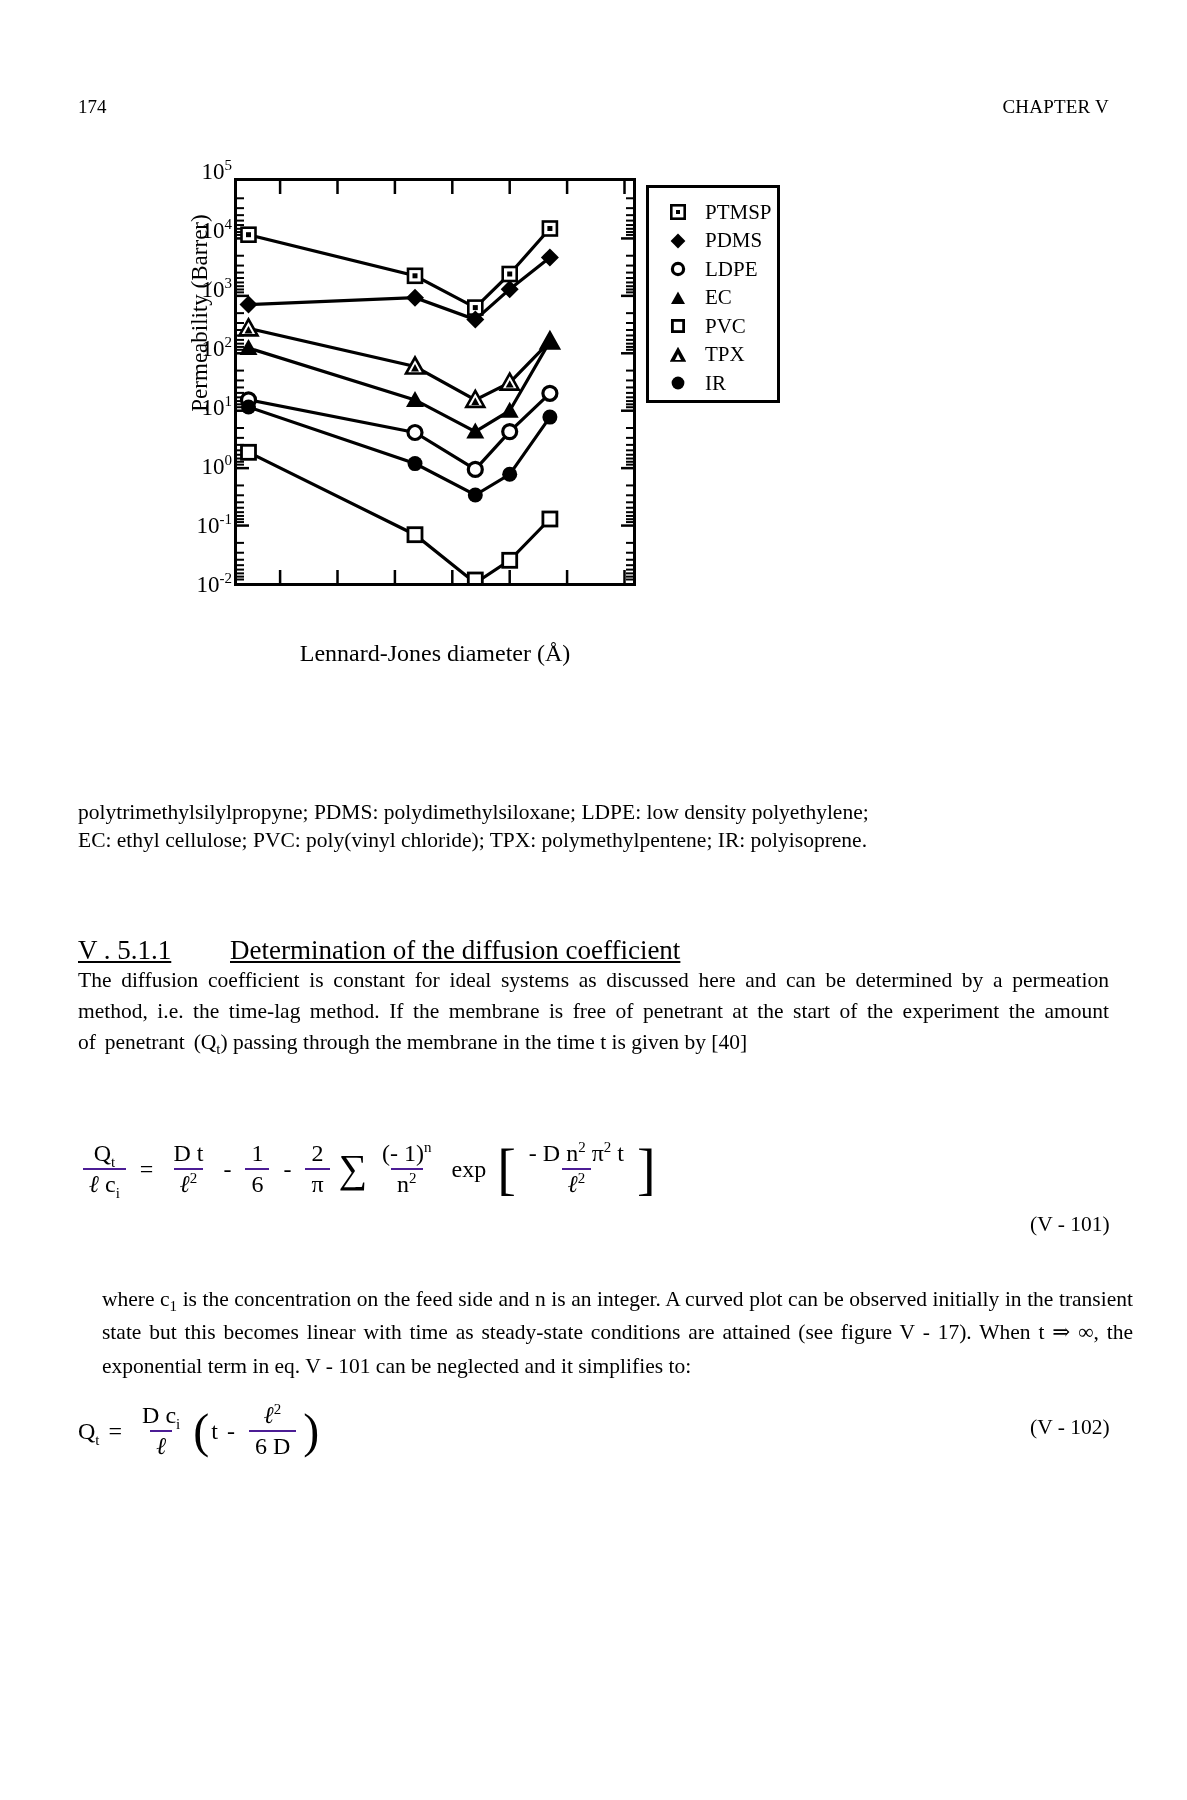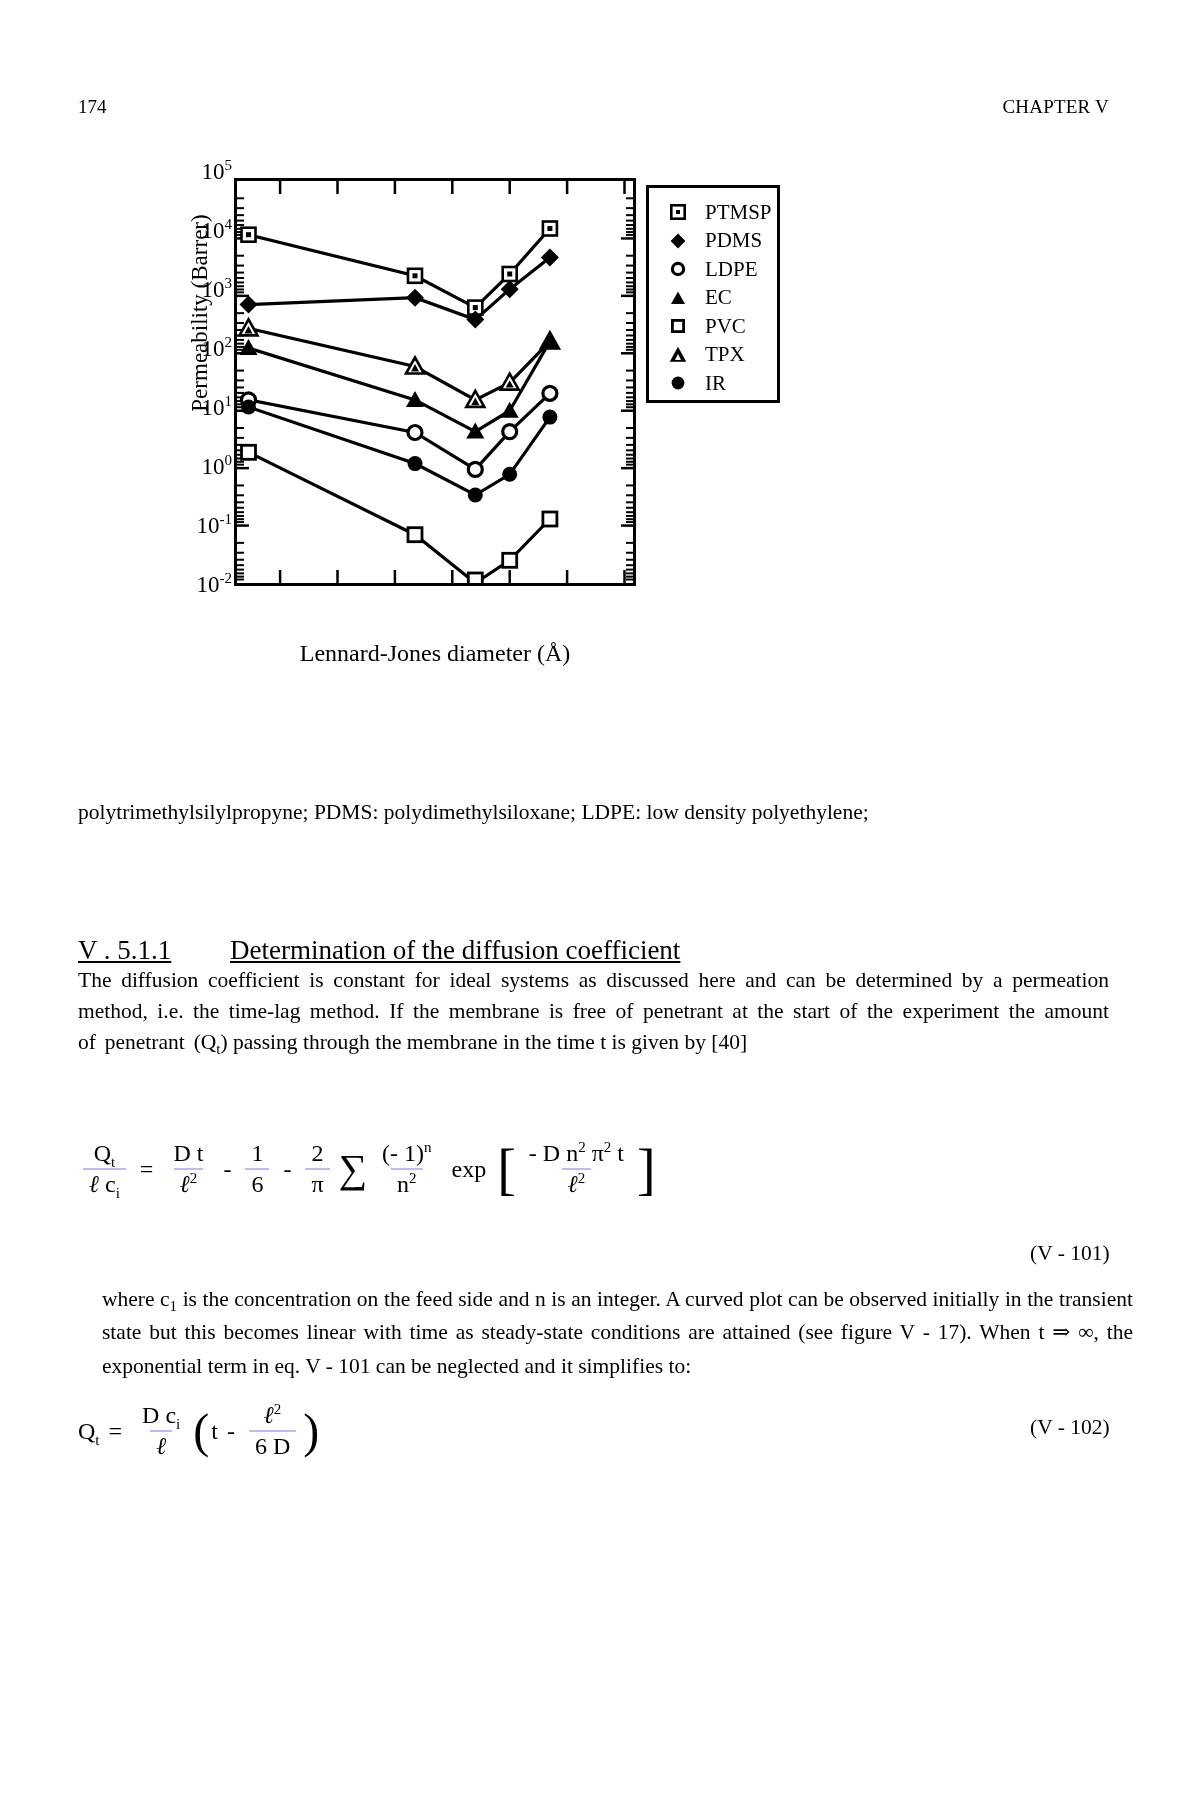--- a/index.html
+++ b/index.html
@@ -193,33 +193,33 @@
   .eq-row {
     position: absolute;
     left: 78px;
     width: 1031px;
     display: flex;
     align-items: center;
     justify-content: space-between;
   }
   #eq101-row { top: 1140px; }
   #eq102-row { top: 1290px; }
-  #eq101-tag { position: absolute; left: 1030px; top: 1212px; font-size: 21.5px; margin-top: 29px; }
+  #eq101-tag { position: absolute; left: 1030px; top: 1212px; font-size: 21.5px; }
   #eq102-tag { position: absolute; left: 1030px; top: 1415px; font-size: 21.5px; }
 
   .eq { font-size: 24px; display: flex; align-items: center; }
   .frac {
     display: inline-flex;
     flex-direction: column;
     align-items: center;
     vertical-align: middle;
     margin: 0 5px;
   }
   .frac .num-part { padding: 0 6px 1px 6px; }
-  .frac .den-part { padding: 1px 6px 0 6px; border-top: 2px solid #c4b5fd; }
+  .frac .den-part { padding: 1px 6px 0 6px; border-top: 2px solid #4c1d95; }
   .op { margin: 0 9px; }
   .sigma { font-size: 40px; line-height: .7; margin: 0 4px; }
   .brk {
     font-size: 56px;
     line-height: .65;
     font-family: "Liberation Serif", serif;
     margin: 0 2px;
   }
   sup.sp { font-size: 15px; vertical-align: super; line-height: 0; }
   sub.sb { font-size: 15px; vertical-align: sub; line-height: 0; }
@@ -570,20 +570,21 @@
             <circle cx="8" cy="8" r="6.4" fill="#000"></circle>
           </svg>
       </span>
       <span class="legend-label">IR</span>
     </div>
   </div>
 </div>
 
 <div class="caption">
   <div>polytrimethylsilylpropyne; PDMS: polydimethylsiloxane; LDPE: low density polyethylene;</div>
+  <div>EC: ethyl cellulose; PVC: poly(vinyl chloride); TPX: polymethylpentene; IR: polyisoprene.</div>
 </div>
 
 <div class="section-head">
   <span class="num">V . 5.1.1</span><span class="title">Determination of the diffusion coefficient</span>
 </div>
 
 <div class="body-para">
   <span class="lead">The diffusion coefficient is constant for ideal systems as discussed here and can be determined by a permeation method, i.e. the time-lag method. If the membrane is free of penetrant at the start of the experiment the amount of penetrant (Q</span><sub class="sb">t</sub><span>) passing through the membrane in the time t is given by [40]</span>
 </div>
 

